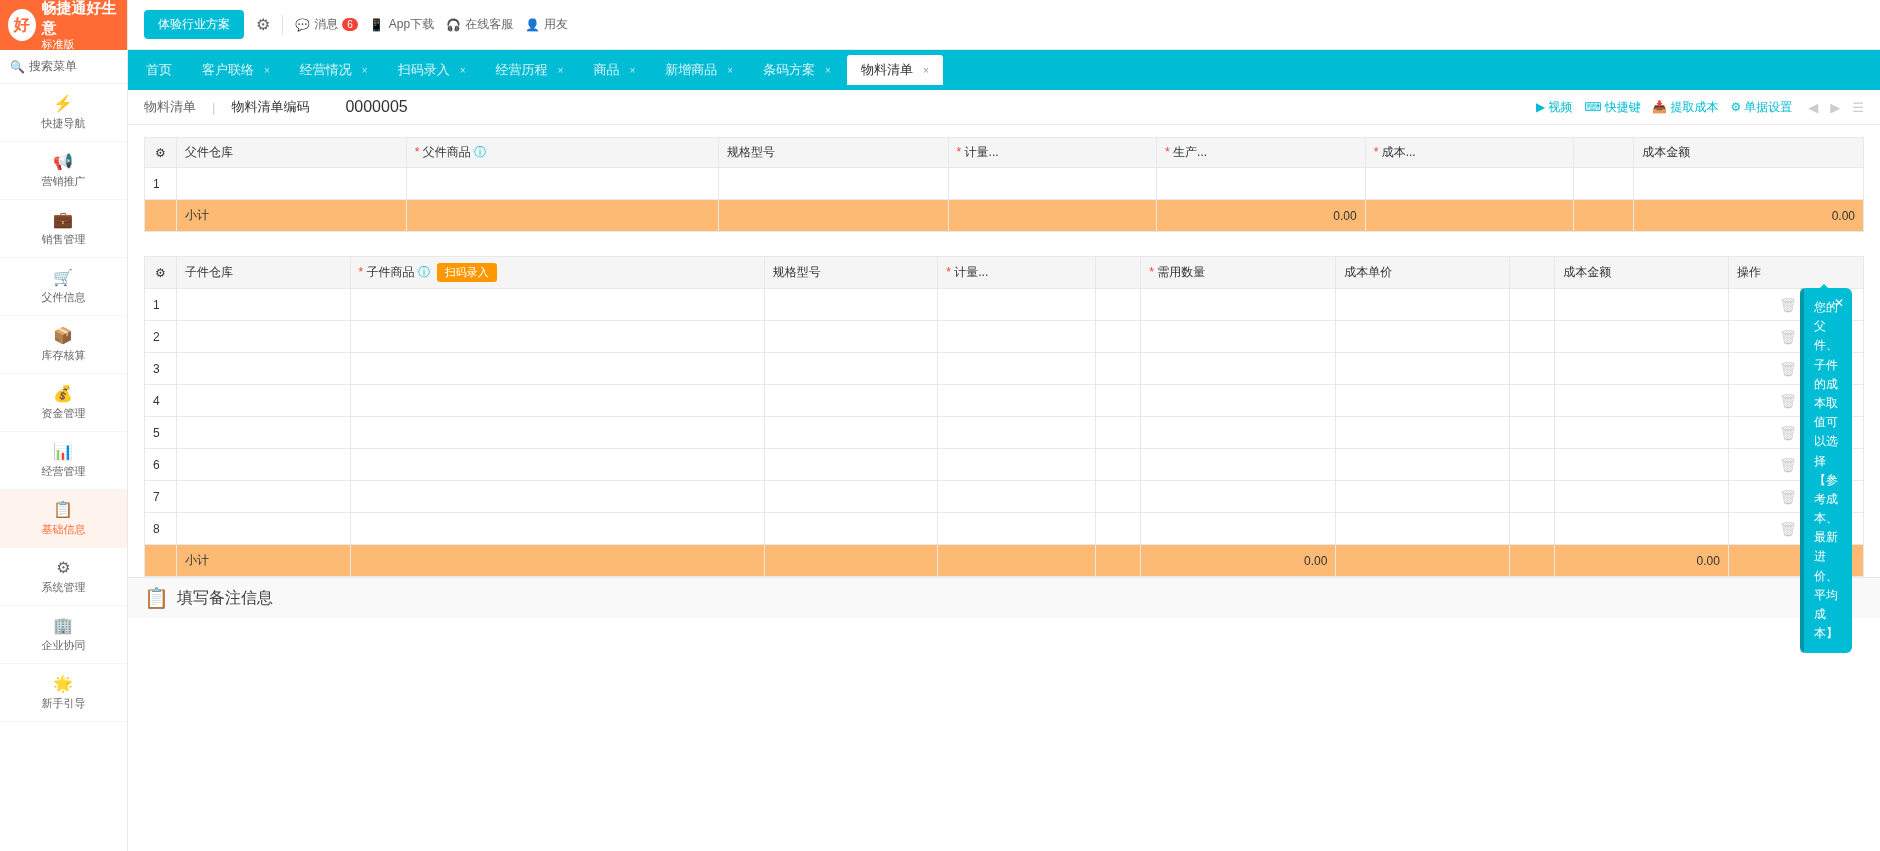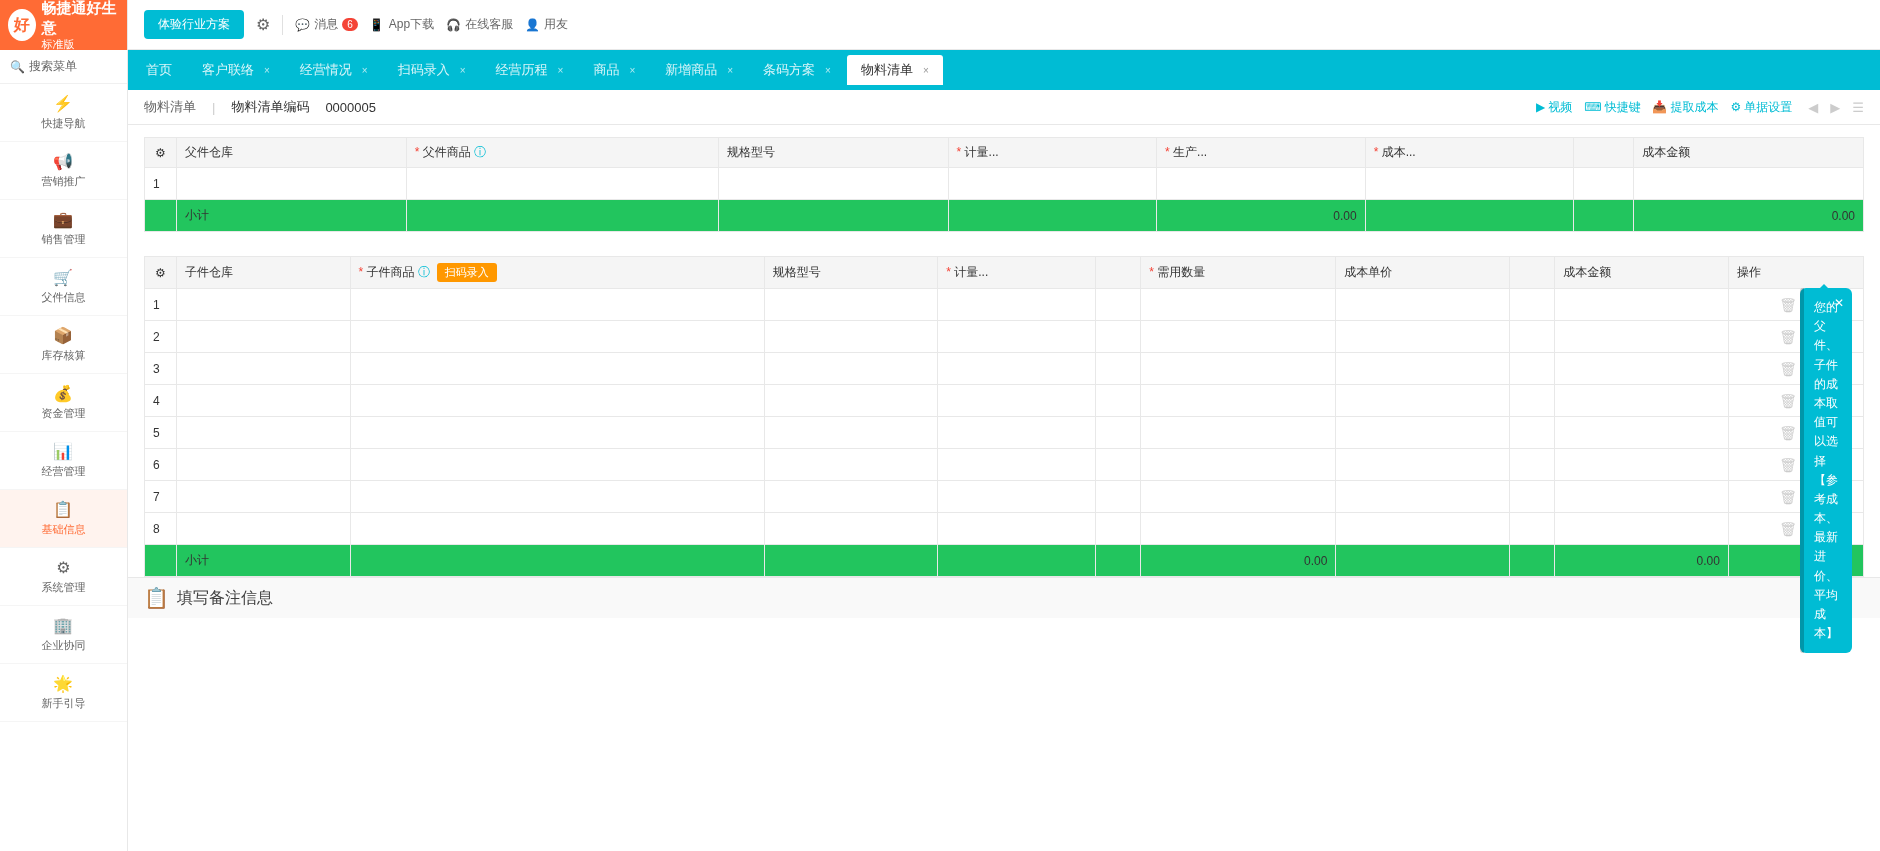--- a/index.html
+++ b/index.html
@@ -113,21 +113,21 @@
     .page-header {
       display: flex;
       align-items: center;
       padding: 8px 16px;
       border-bottom: 1px solid #e8e8e8;
       gap: 16px;
       background: #fff;
     }
     .breadcrumb-item { color: #666; font-size: 13px; }
     .breadcrumb-item.current { color: #333; font-weight: 500; }
-    .doc-number { color: #333; font-size: 13px; font-weight: 500; }
+    .doc-number { color: #333; font-size: 16px; font-weight: 500; margin-left: 20px; }
 
     .page-toolbar {
       display: flex;
       align-items: center;
       gap: 12px;
       margin-left: auto;
     }
     .toolbar-btn { display: flex; align-items: center; gap: 3px; color: #00bcd4; font-size: 12px; cursor: pointer; }
 
     
@@ -144,21 +144,21 @@
       text-align: left;
     }
     .data-table th {
       background: #f5f5f5;
       color: #333;
       font-weight: 500;
     }
     .data-table td { color: #333; height: 32px; }
     .data-table .required { color: #f44336; }
     .data-table .settings-col { width: 32px; text-align: center; }
-    .subtotal-row td { background: #22c55e; font-weight: 500; }
+    .subtotal-row td { background: #fdba74; font-weight: 500; }
     .subtotal-label { color: #666; }
     .subtotal-value { color: #333; font-weight: bold; text-align: right; }
 
     .scan-btn {
       background: #ff9800;
       color: #fff;
       border: none;
       padding: 2px 8px;
       border-radius: 3px;
       font-size: 11px;

